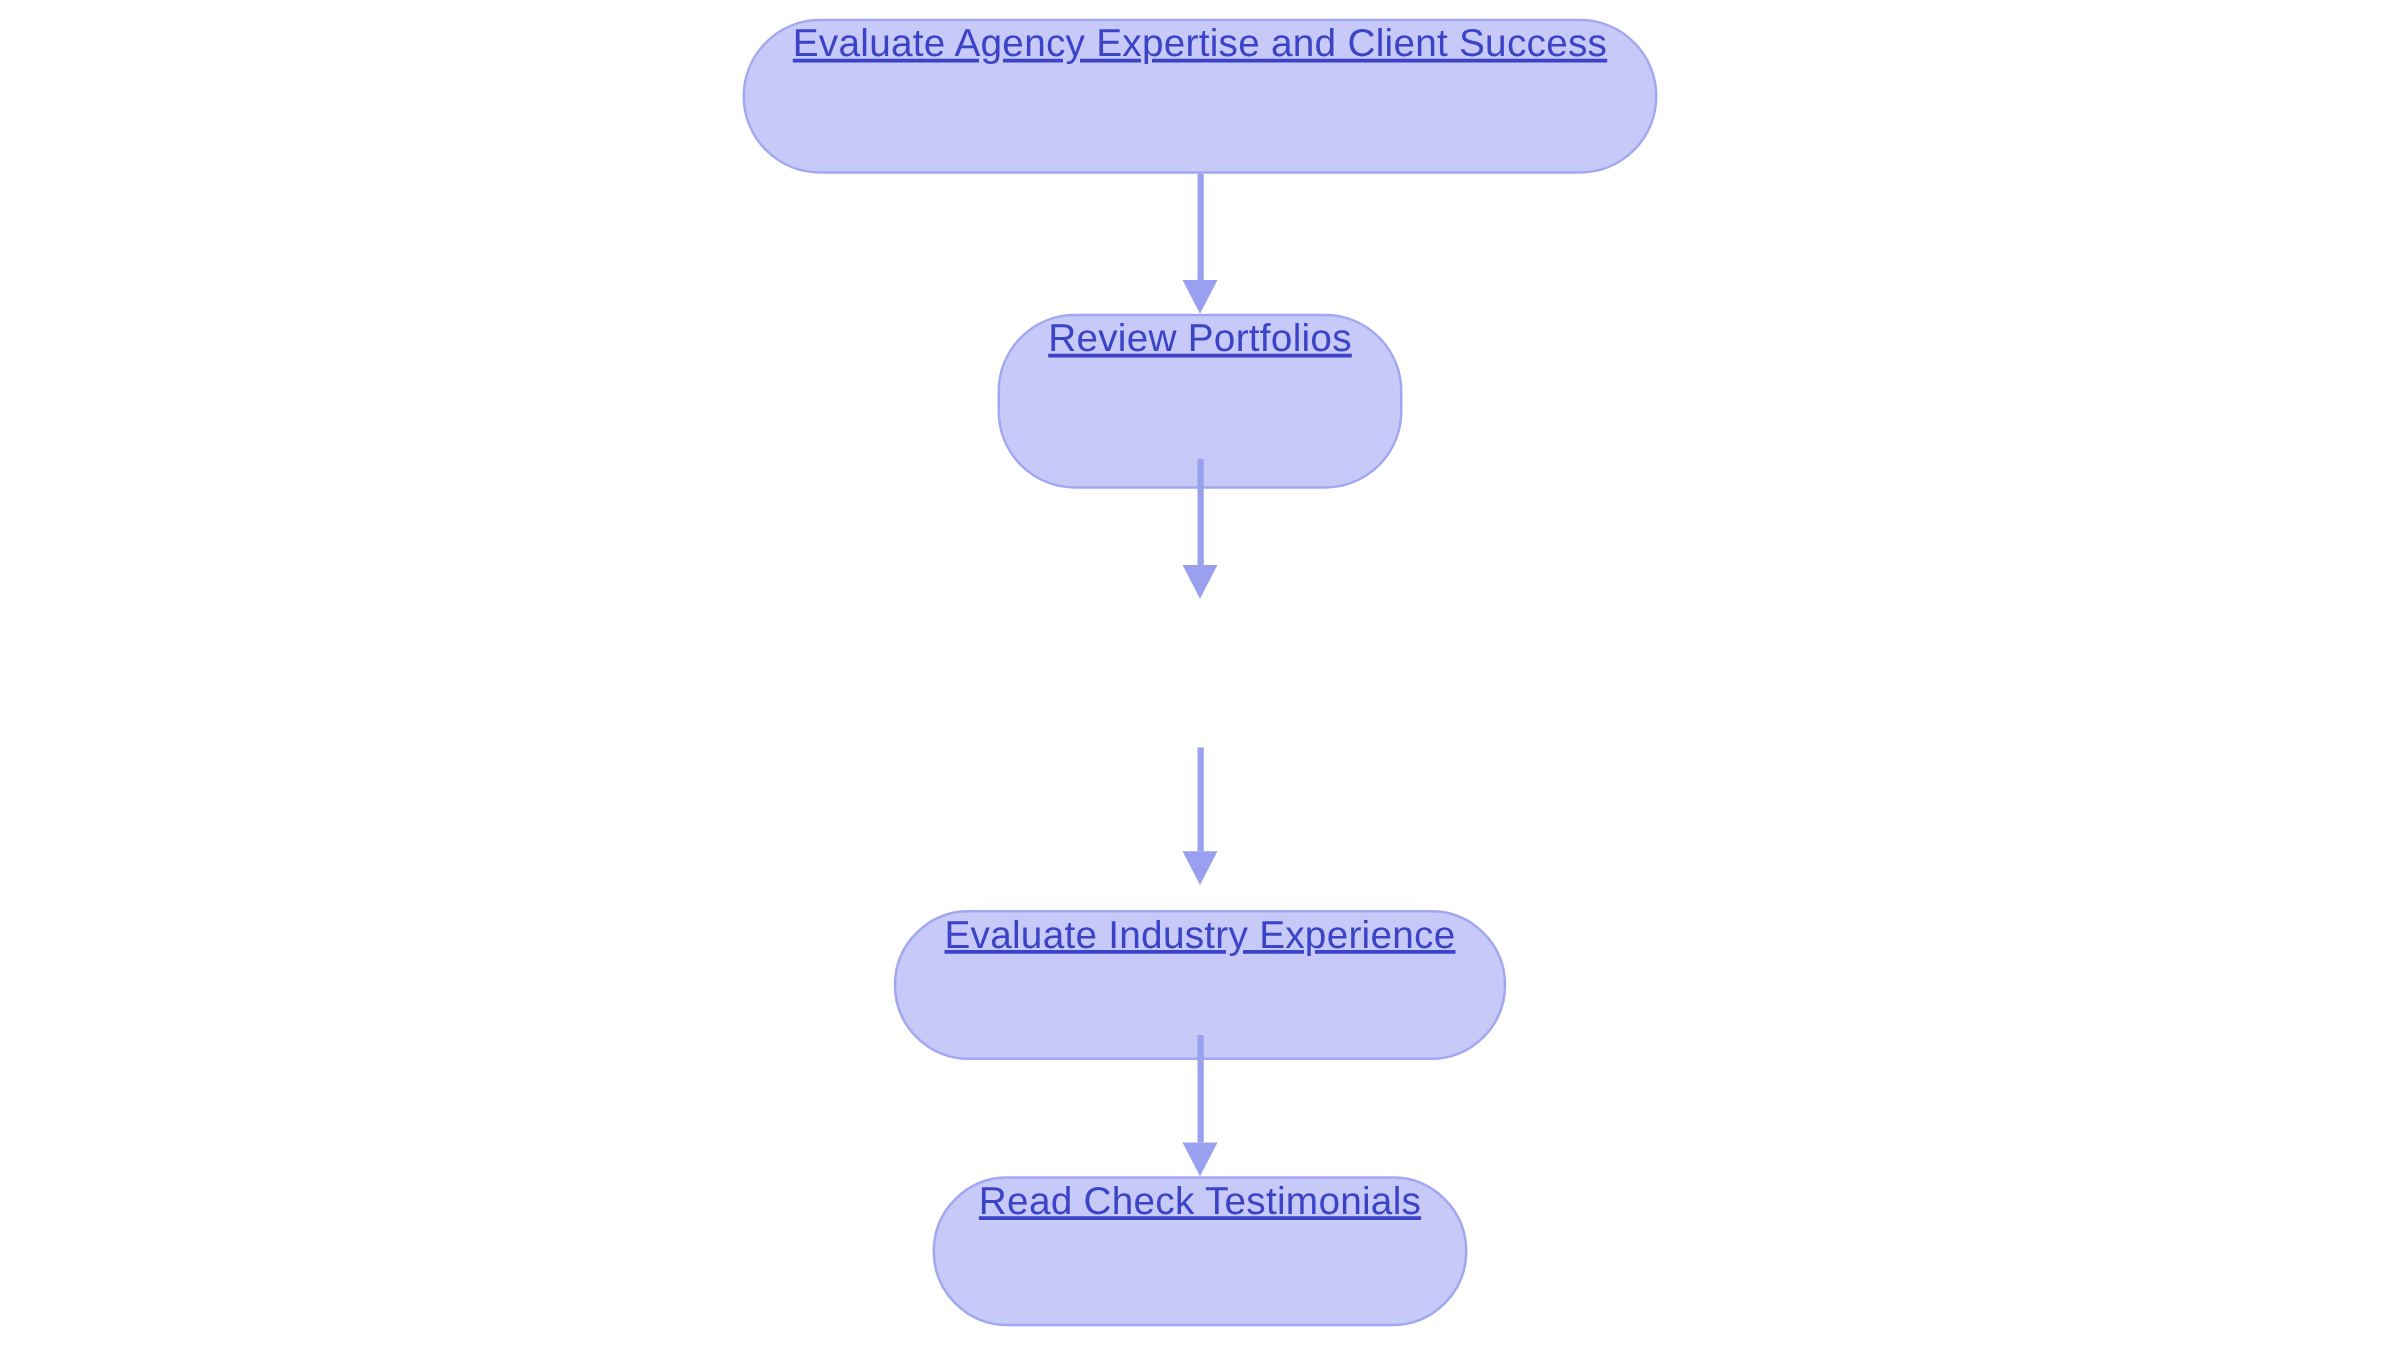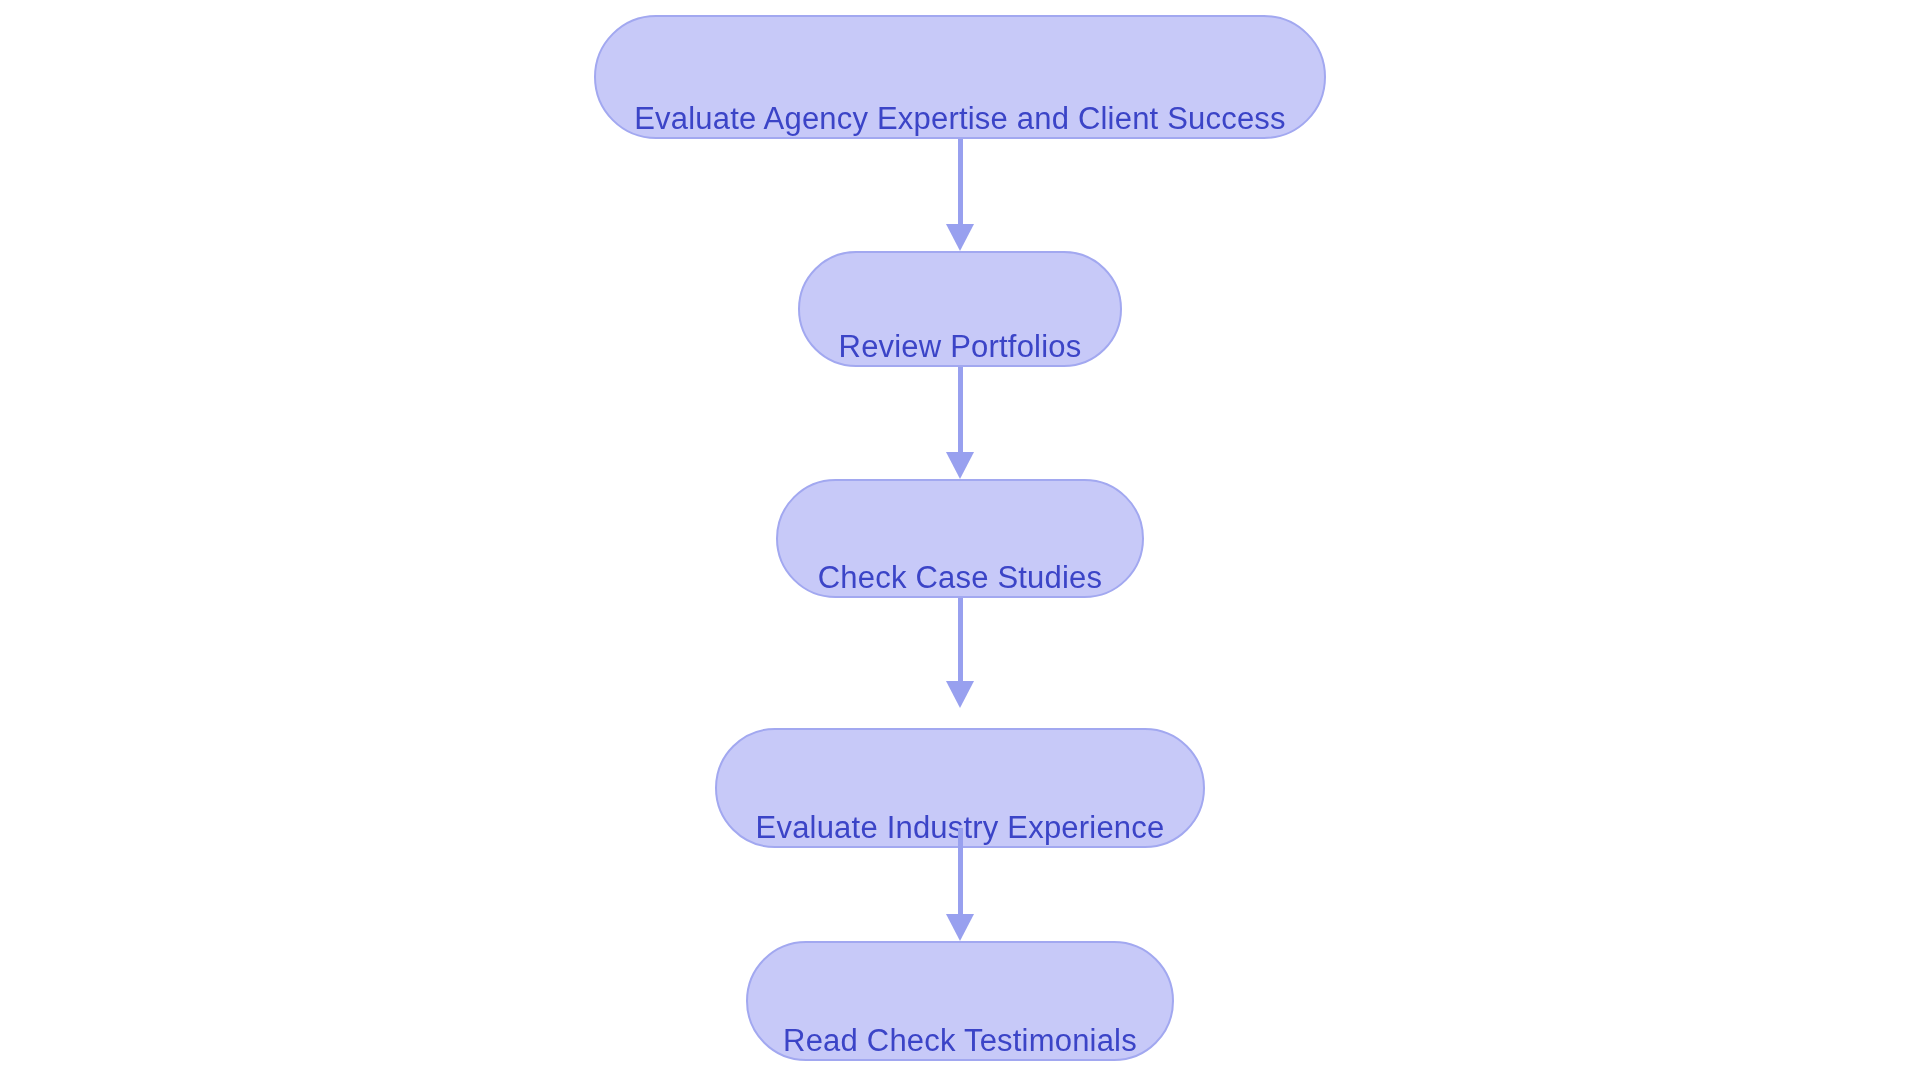--- a/index.html
+++ b/index.html
@@ -23,27 +23,28 @@
     position:absolute;
     left:50%;
     transform:translateX(-50%);
     background:var(--node-fill);
     border:2px solid var(--node-border);
     border-radius:62px;
     color:var(--node-text);
     font-size:31px;
     letter-spacing:0.2px;
     display:flex;
-    align-items:flex-end;
+    align-items:flex-start;
     justify-content:center;
     text-align:center;
     white-space:nowrap;
+    text-decoration:underline;
   }
   .node-1{top:15px;height:124px;width:732px;}
-  .node-2{top:251px;height:116px;width:324px;}
+  .node-2{top:251px;height:140px;width:324px;}
   .node-3{top:479px;height:119px;width:368px;}
   .node-4{top:728px;height:120px;width:490px;}
   .node-5{top:941px;height:120px;width:428px;}
 
   .connector{
     position:absolute;
     left:50%;
     transform:translateX(-50%);
     width:28px;
     display:flex;
@@ -82,23 +83,20 @@
 
   <div class="node node-2">
     <span>Review Portfolios</span>
   </div>
 
   <div class="connector connector-2">
     <div class="shaft"></div>
     <div class="head"></div>
   </div>
 
-  <div class="node node-3">
-    <span>Check Case Studies</span>
-  </div>
 
   <div class="connector connector-3">
     <div class="shaft"></div>
     <div class="head"></div>
   </div>
 
   <div class="node node-4">
     <span>Evaluate Industry Experience</span>
   </div>
 

